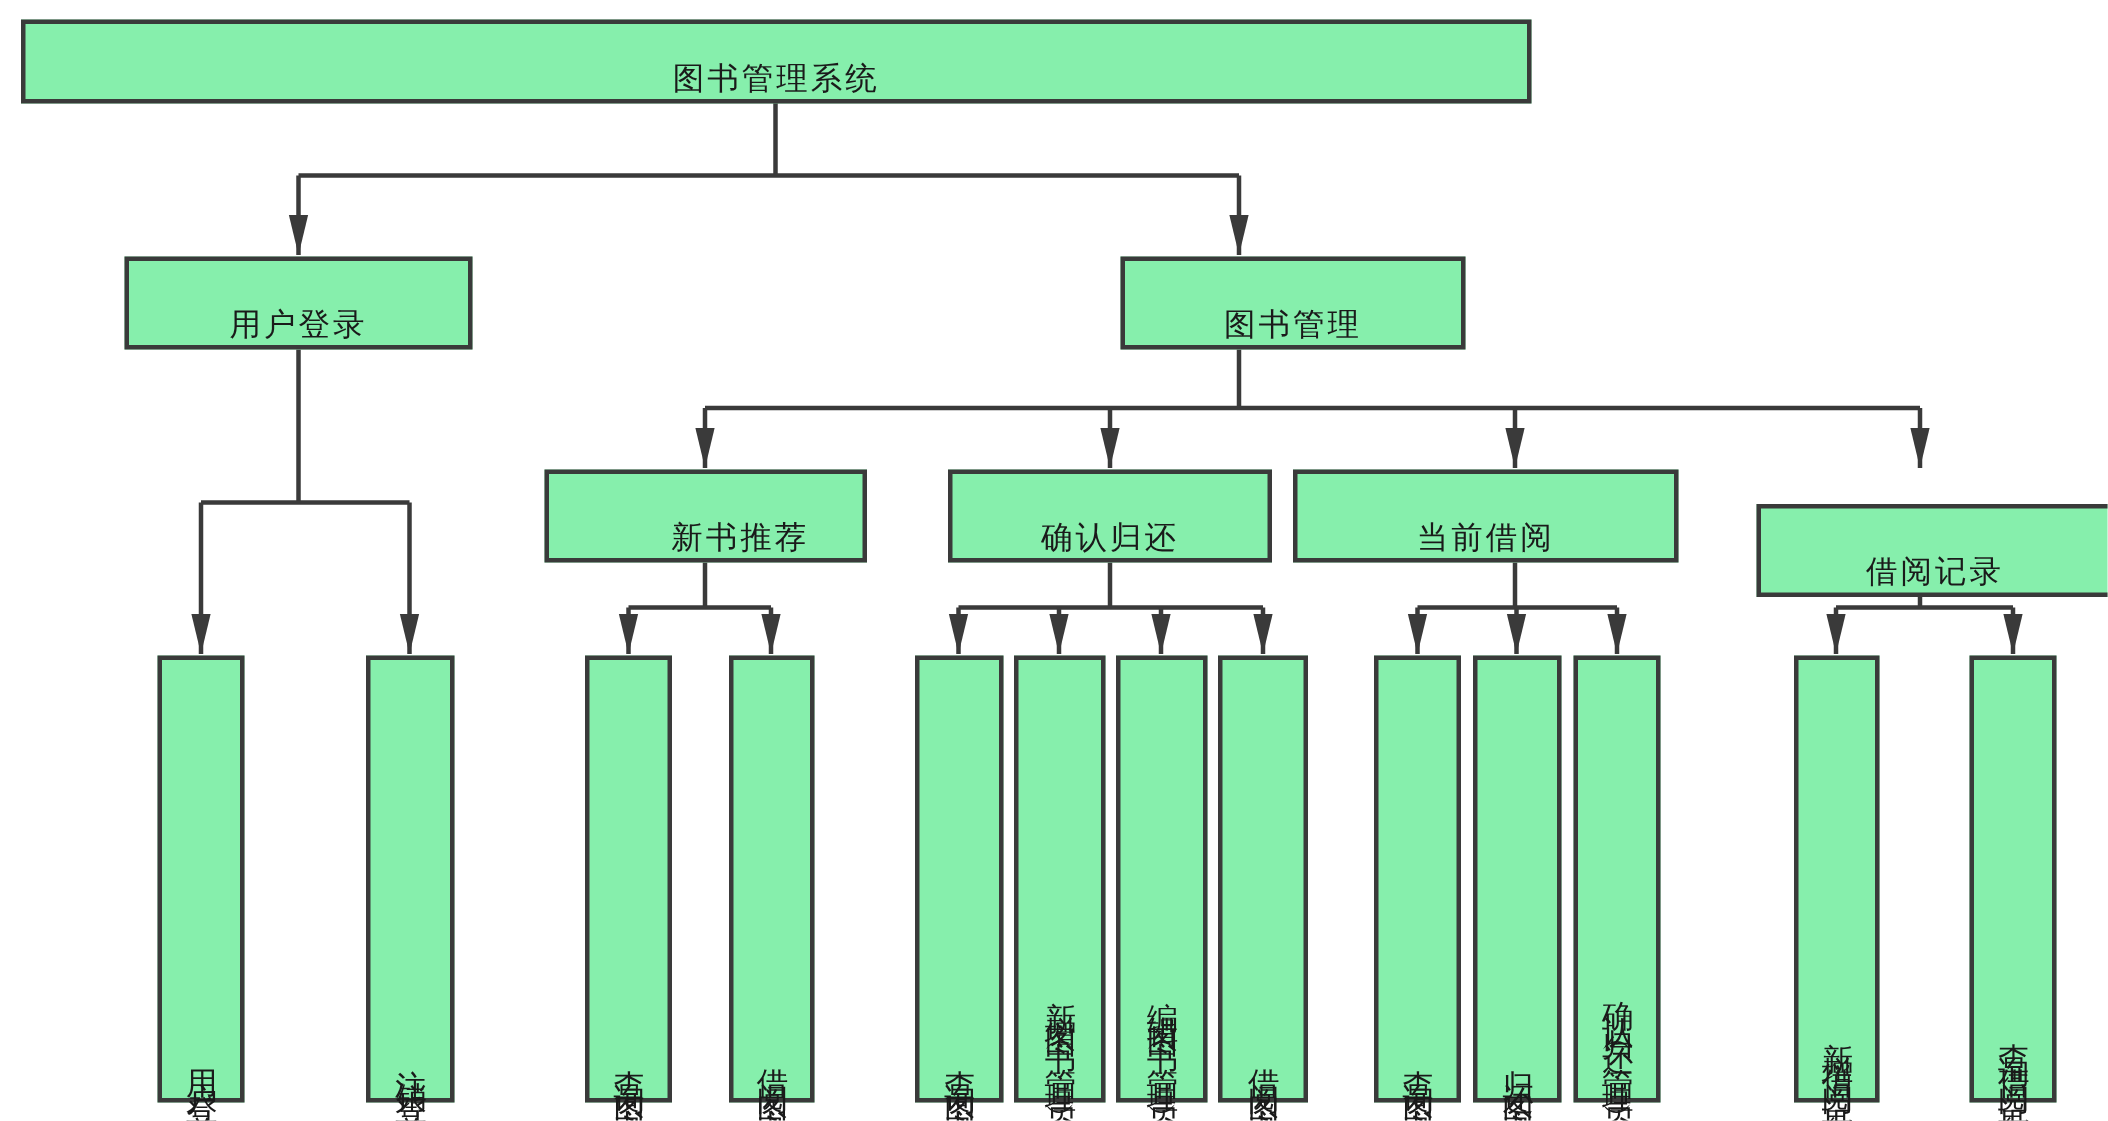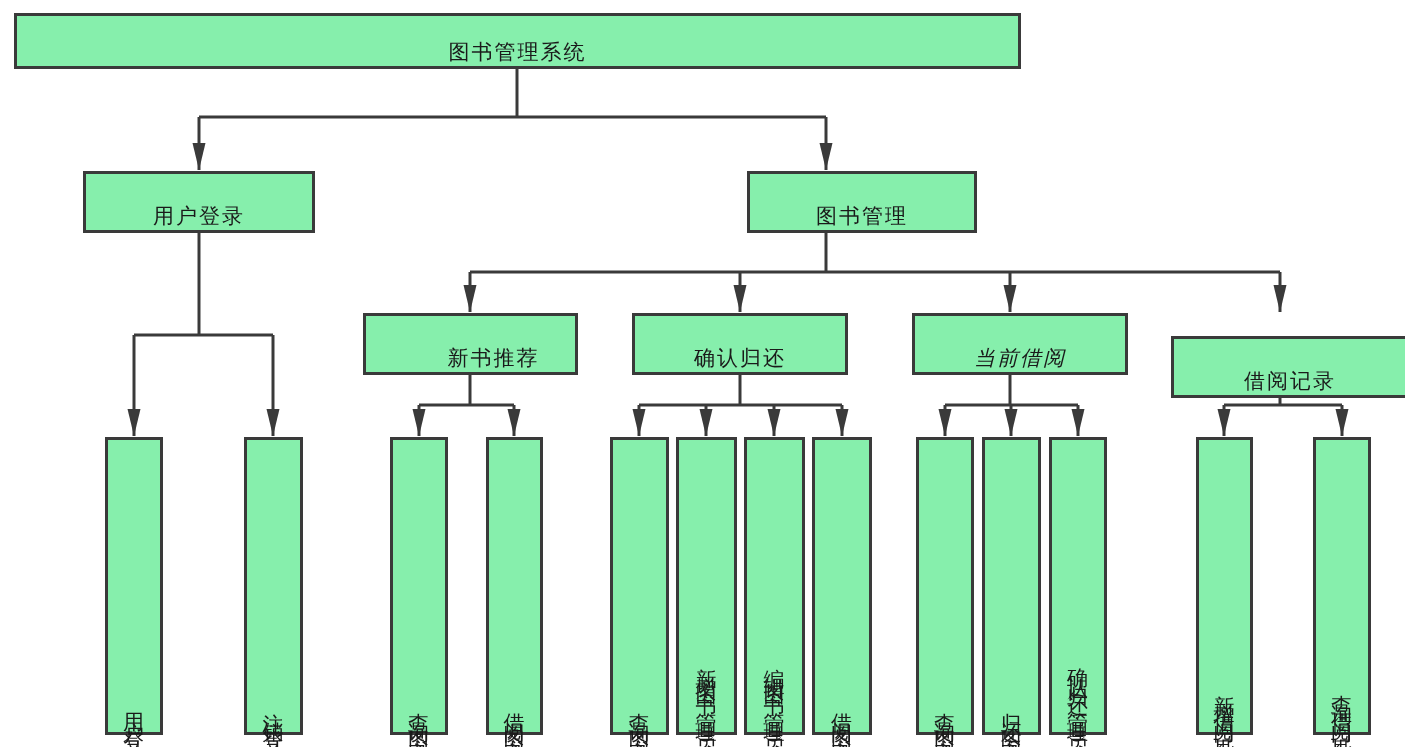--- a/index.html
+++ b/index.html
@@ -102,21 +102,21 @@
   <div class="node hnode" style="left:711px;top:171px;width:230px;height:62px;margin-left:36px;">
     <span>图书管理</span>
   </div>
 
   <div class="node hnode" style="left:363px;top:313px;width:215px;height:62px;padding-left:46px;">
     <span>新书推荐</span>
   </div>
   <div class="node hnode" style="left:632px;top:313px;width:216px;height:62px;">
     <span>确认归还</span>
   </div>
-  <div class="node hnode" style="left:912px;top:313px;width:216px;height:62px;font-style:italic;">
+  <div class="node hnode" style="left:862px;top:313px;width:257px;height:62px;">
     <span>当前借阅</span>
   </div>
   <div class="node hnode" style="left:1171px;top:313px;width:238px;height:62px;margin-top:23px;">
     <span>借阅记录</span>
   </div>
 
   <div class="node vnode" style="left:105px;top:437px;width:58px;height:298px;">
     <span class="vtext">用户登录</span>
   </div>
   <div class="node vnode" style="left:244px;top:437px;width:59px;height:298px;">

